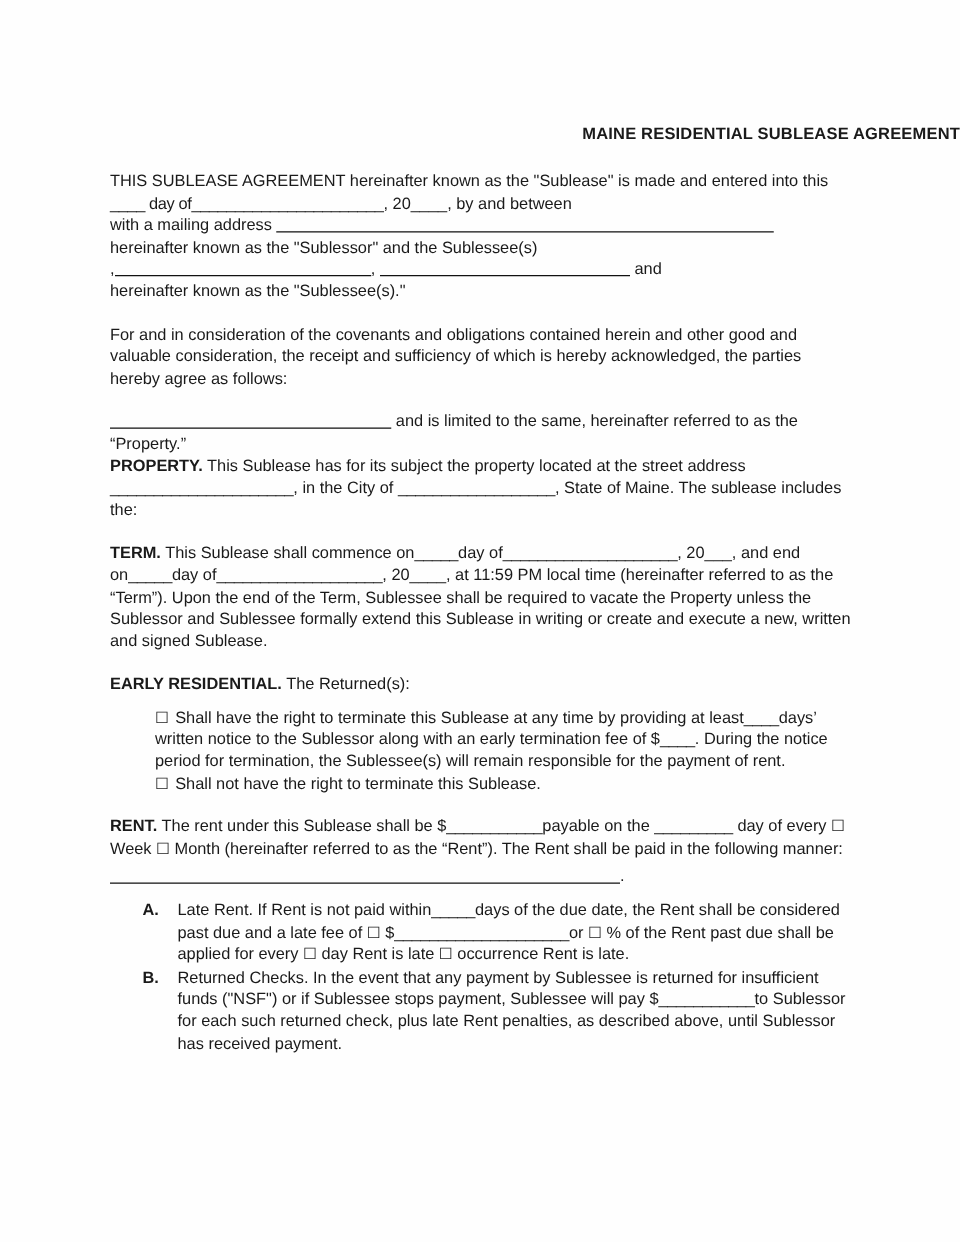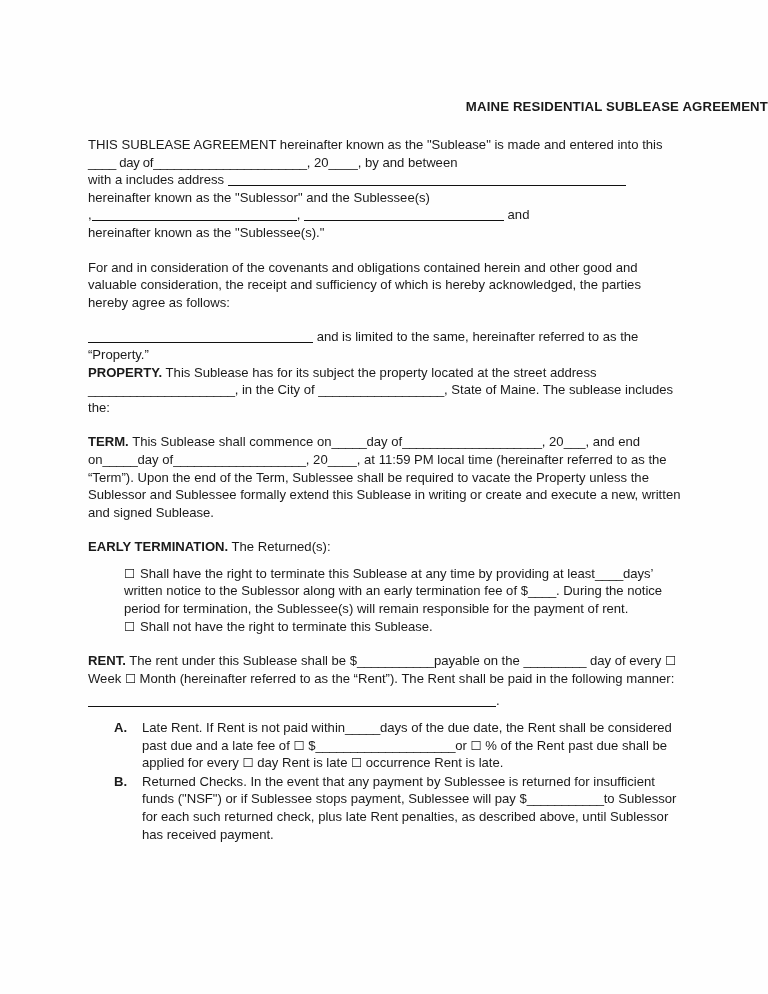--- a/index.html
+++ b/index.html
@@ -108,41 +108,41 @@
 <div class="page">
 
   <h1 class="doc-title">MAINE RESIDENTIAL SUBLEASE AGREEMENT</h1>
 
   <div class="gap-lg"></div>
 
   <div class="body-block">
 
     <p class="para"><span>THIS SUBLEASE AGREEMENT hereinafter known as the "Sublease" is made and entered into this</span></p>
     <p class="para"><span class="blank">____ day of</span><span class="blank">______________________</span><span>, 20____, by and between</span></p>
-    <p class="para"><span>with a includes address</span> <span class="rule rule-mail"></span></p>
+    <p class="para"><span>with a mailing address</span> <span class="rule rule-mail"></span></p>
     <p class="para">hereinafter known as the "Sublessor" and the Sublessee(s)</p>
     <p class="para"><span>,</span><span class="rule rule-sub1"></span><span>,</span> <span class="rule rule-sub2"></span> <span>and</span></p>
     <p class="para">hereinafter known as the "Sublessee(s)."</p>
 
     <div class="gap-md"></div>
 
     <p class="para">For and in consideration of the covenants and obligations contained herein and other good and valuable consideration, the receipt and sufficiency of which is hereby acknowledged, the parties hereby agree as follows:</p>
 
     <div class="gap-md"></div>
 
     <p class="para"><span class="rule rule-incl"></span><span> and is limited to the same, hereinafter referred to as the “Property.”</span></p>
     <p class="para"><span class="lead">PROPERTY.</span><span> This Sublease has for its subject the property located at the street address </span><span class="blank">_____________________</span><span>, in the City of </span><span class="blank">__________________</span><span>, State of Maine. The sublease includes the:</span></p>
 
     <div class="gap-md"></div>
 
     <p class="para"><span class="lead">TERM.</span><span> This Sublease shall commence on</span><span class="blank">_____</span><span>day of</span><span class="blank">____________________</span><span>, 20___, and end on</span><span class="blank">_____</span><span>day of</span><span class="blank">___________________</span><span>, 20____, at 11:59 PM local time (hereinafter referred to as the “Term”). Upon the end of the Term, Sublessee shall be required to vacate the Property unless the Sublessor and Sublessee formally extend this Sublease in writing or create and execute a new, written and signed Sublease.</span></p>
 
     <div class="gap-md"></div>
 
-    <p class="para"><span class="lead">EARLY TERMINATION.</span><span> The Returned(s):</span></p>
+    <p class="para"><span class="lead">EARLY RESIDENTIAL.</span><span> The Returned(s):</span></p>
 
     <div class="gap-sm"></div>
 
     <p class="para checkline"><span class="cbox">☐</span><span>Shall have the right to terminate this Sublease at any time by providing at least</span><span class="blank">____</span><span>days’ written notice to the Sublessor along with an early termination fee of $</span><span class="blank">____</span><span>. During the notice period for termination, the Sublessee(s) will remain responsible for the payment of rent.</span></p>
 
     <p class="para checkline"><span class="cbox">☐</span><span>Shall not have the right to terminate this Sublease.</span></p>
 
     <div class="gap-md"></div>
 
     <p class="para"><span class="lead">RENT.</span><span> The rent under this Sublease shall be $</span><span class="blank">___________</span><span>payable on the </span><span class="blank">_________</span><span> day of every </span><span class="cbox-inline">☐</span><span> Week </span><span class="cbox-inline">☐</span><span> Month (hereinafter referred to as the “Rent”). The Rent shall be paid in the following manner:</span></p>

